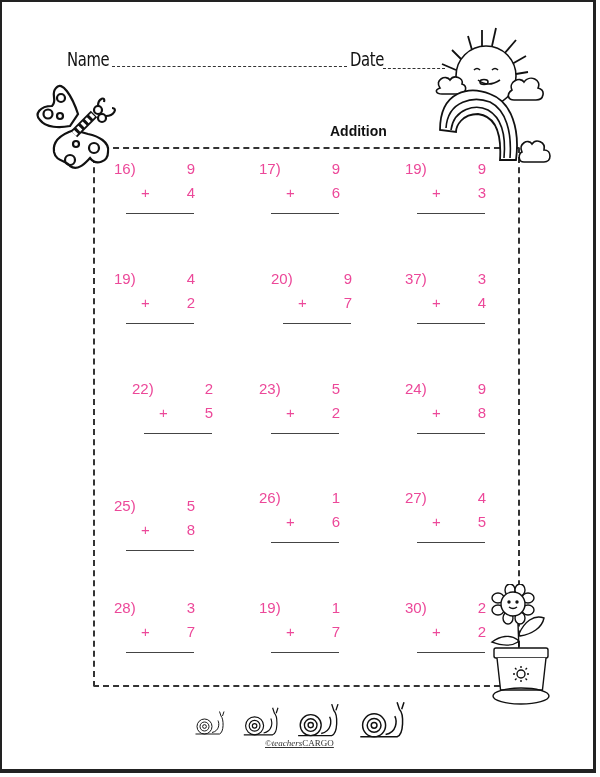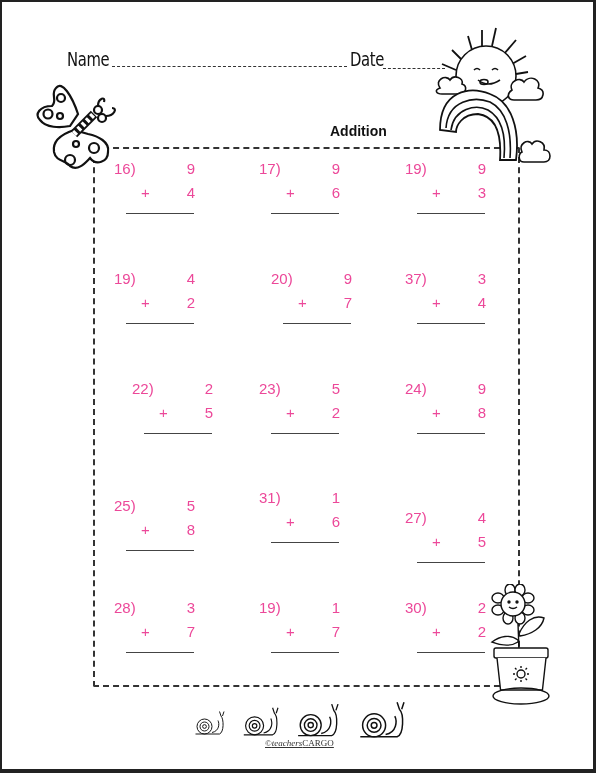--- a/index.html
+++ b/index.html
@@ -98,27 +98,27 @@
       <div class="line"></div>
     </div>
     <div class="problem" style="left: 114px; top: 489px; margin-top: 8px;">
       <span class="num">25)</span>
       <span class="a">5</span>
       <span class="op">+</span>
       <span class="b">8</span>
       <div class="line"></div>
     </div>
     <div class="problem" style="left: 259px; top: 489px;">
-      <span class="num">31)</span>
+      <span class="num">26)</span>
       <span class="a">1</span>
       <span class="op">+</span>
       <span class="b">6</span>
       <div class="line"></div>
     </div>
-    <div class="problem" style="left: 405px; top: 489px; margin-top: 20px;">
+    <div class="problem" style="left: 405px; top: 489px;">
       <span class="num">27)</span>
       <span class="a">4</span>
       <span class="op">+</span>
       <span class="b">5</span>
       <div class="line"></div>
     </div>
     <div class="problem" style="left: 114px; top: 599px;">
       <span class="num">28)</span>
       <span class="a">3</span>
       <span class="op">+</span>

